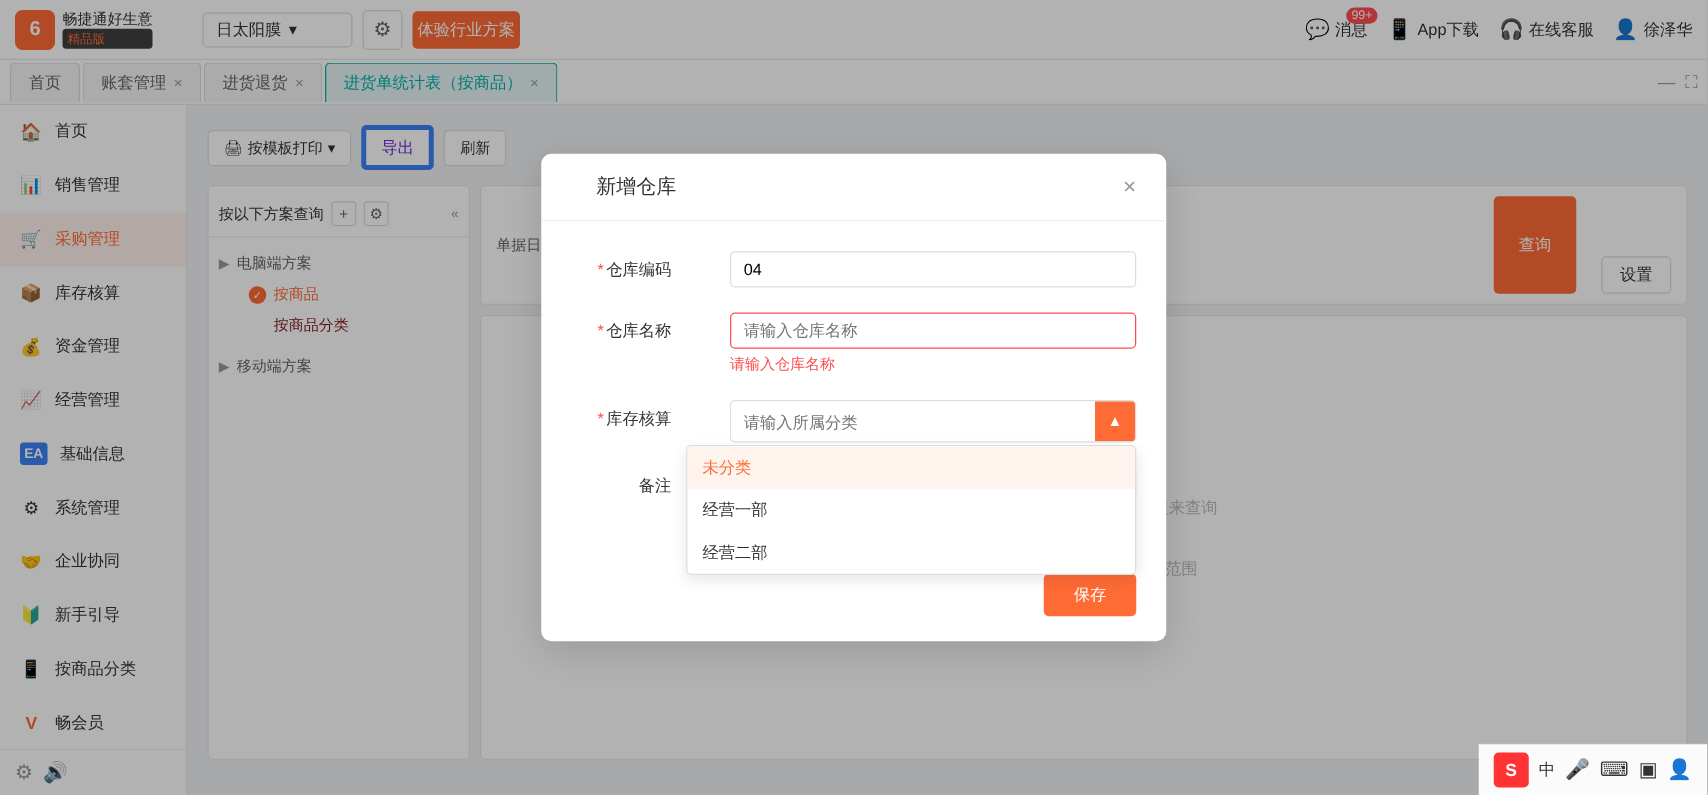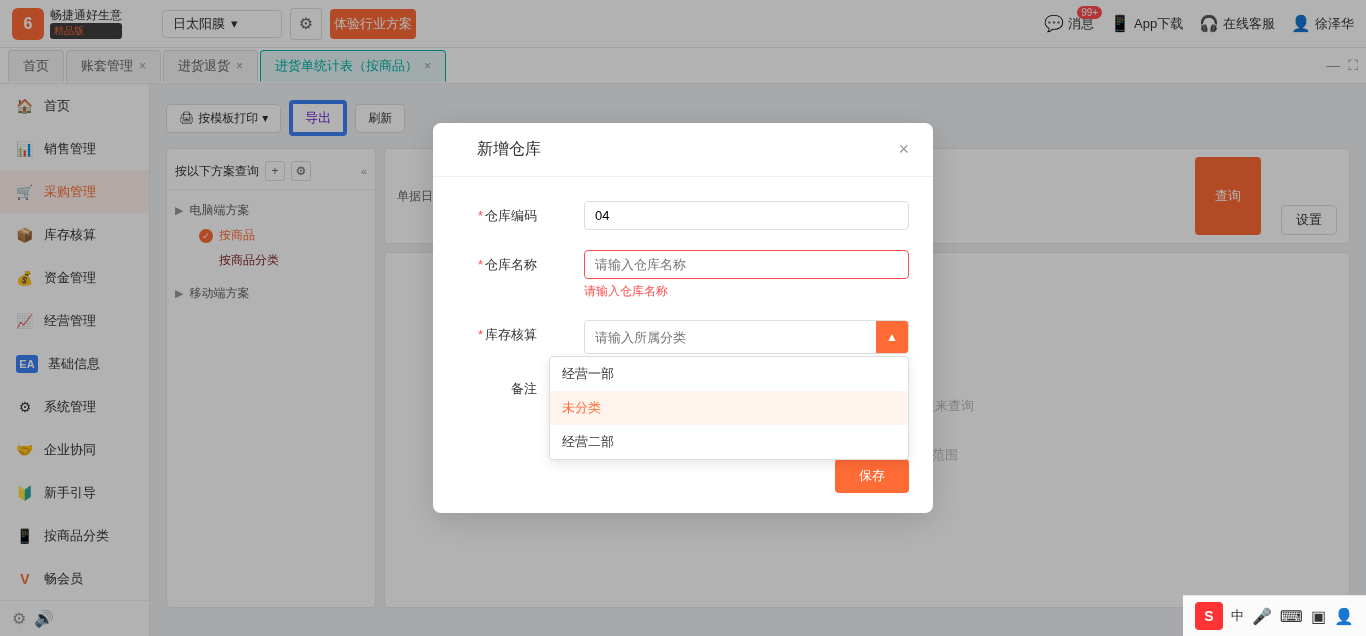--- a/index.html
+++ b/index.html
@@ -596,22 +596,22 @@
         <span class="form-label required">库存核算</span>
         <div class="form-field dropdown-wrapper">
           <div class="dropdown-input-row">
             <input class="dropdown-input" type="text" placeholder="请输入所属分类" style="">
             <div class="dropdown-arrow-btn">
               <span>▲</span>
             </div>
           </div>
 
           <div class="dropdown-list">
+            <div class="dropdown-option selected">未分类</div>
             <div class="dropdown-option">经营一部</div>
-            <div class="dropdown-option selected">未分类</div>
             <div class="dropdown-option">经营二部</div>
           </div>
         </div>
       </div>
 
       <div class="form-row">
         <span class="form-label">备注</span>
         <div class="form-field">
           <input class="form-input" type="text" style="">
         </div>

